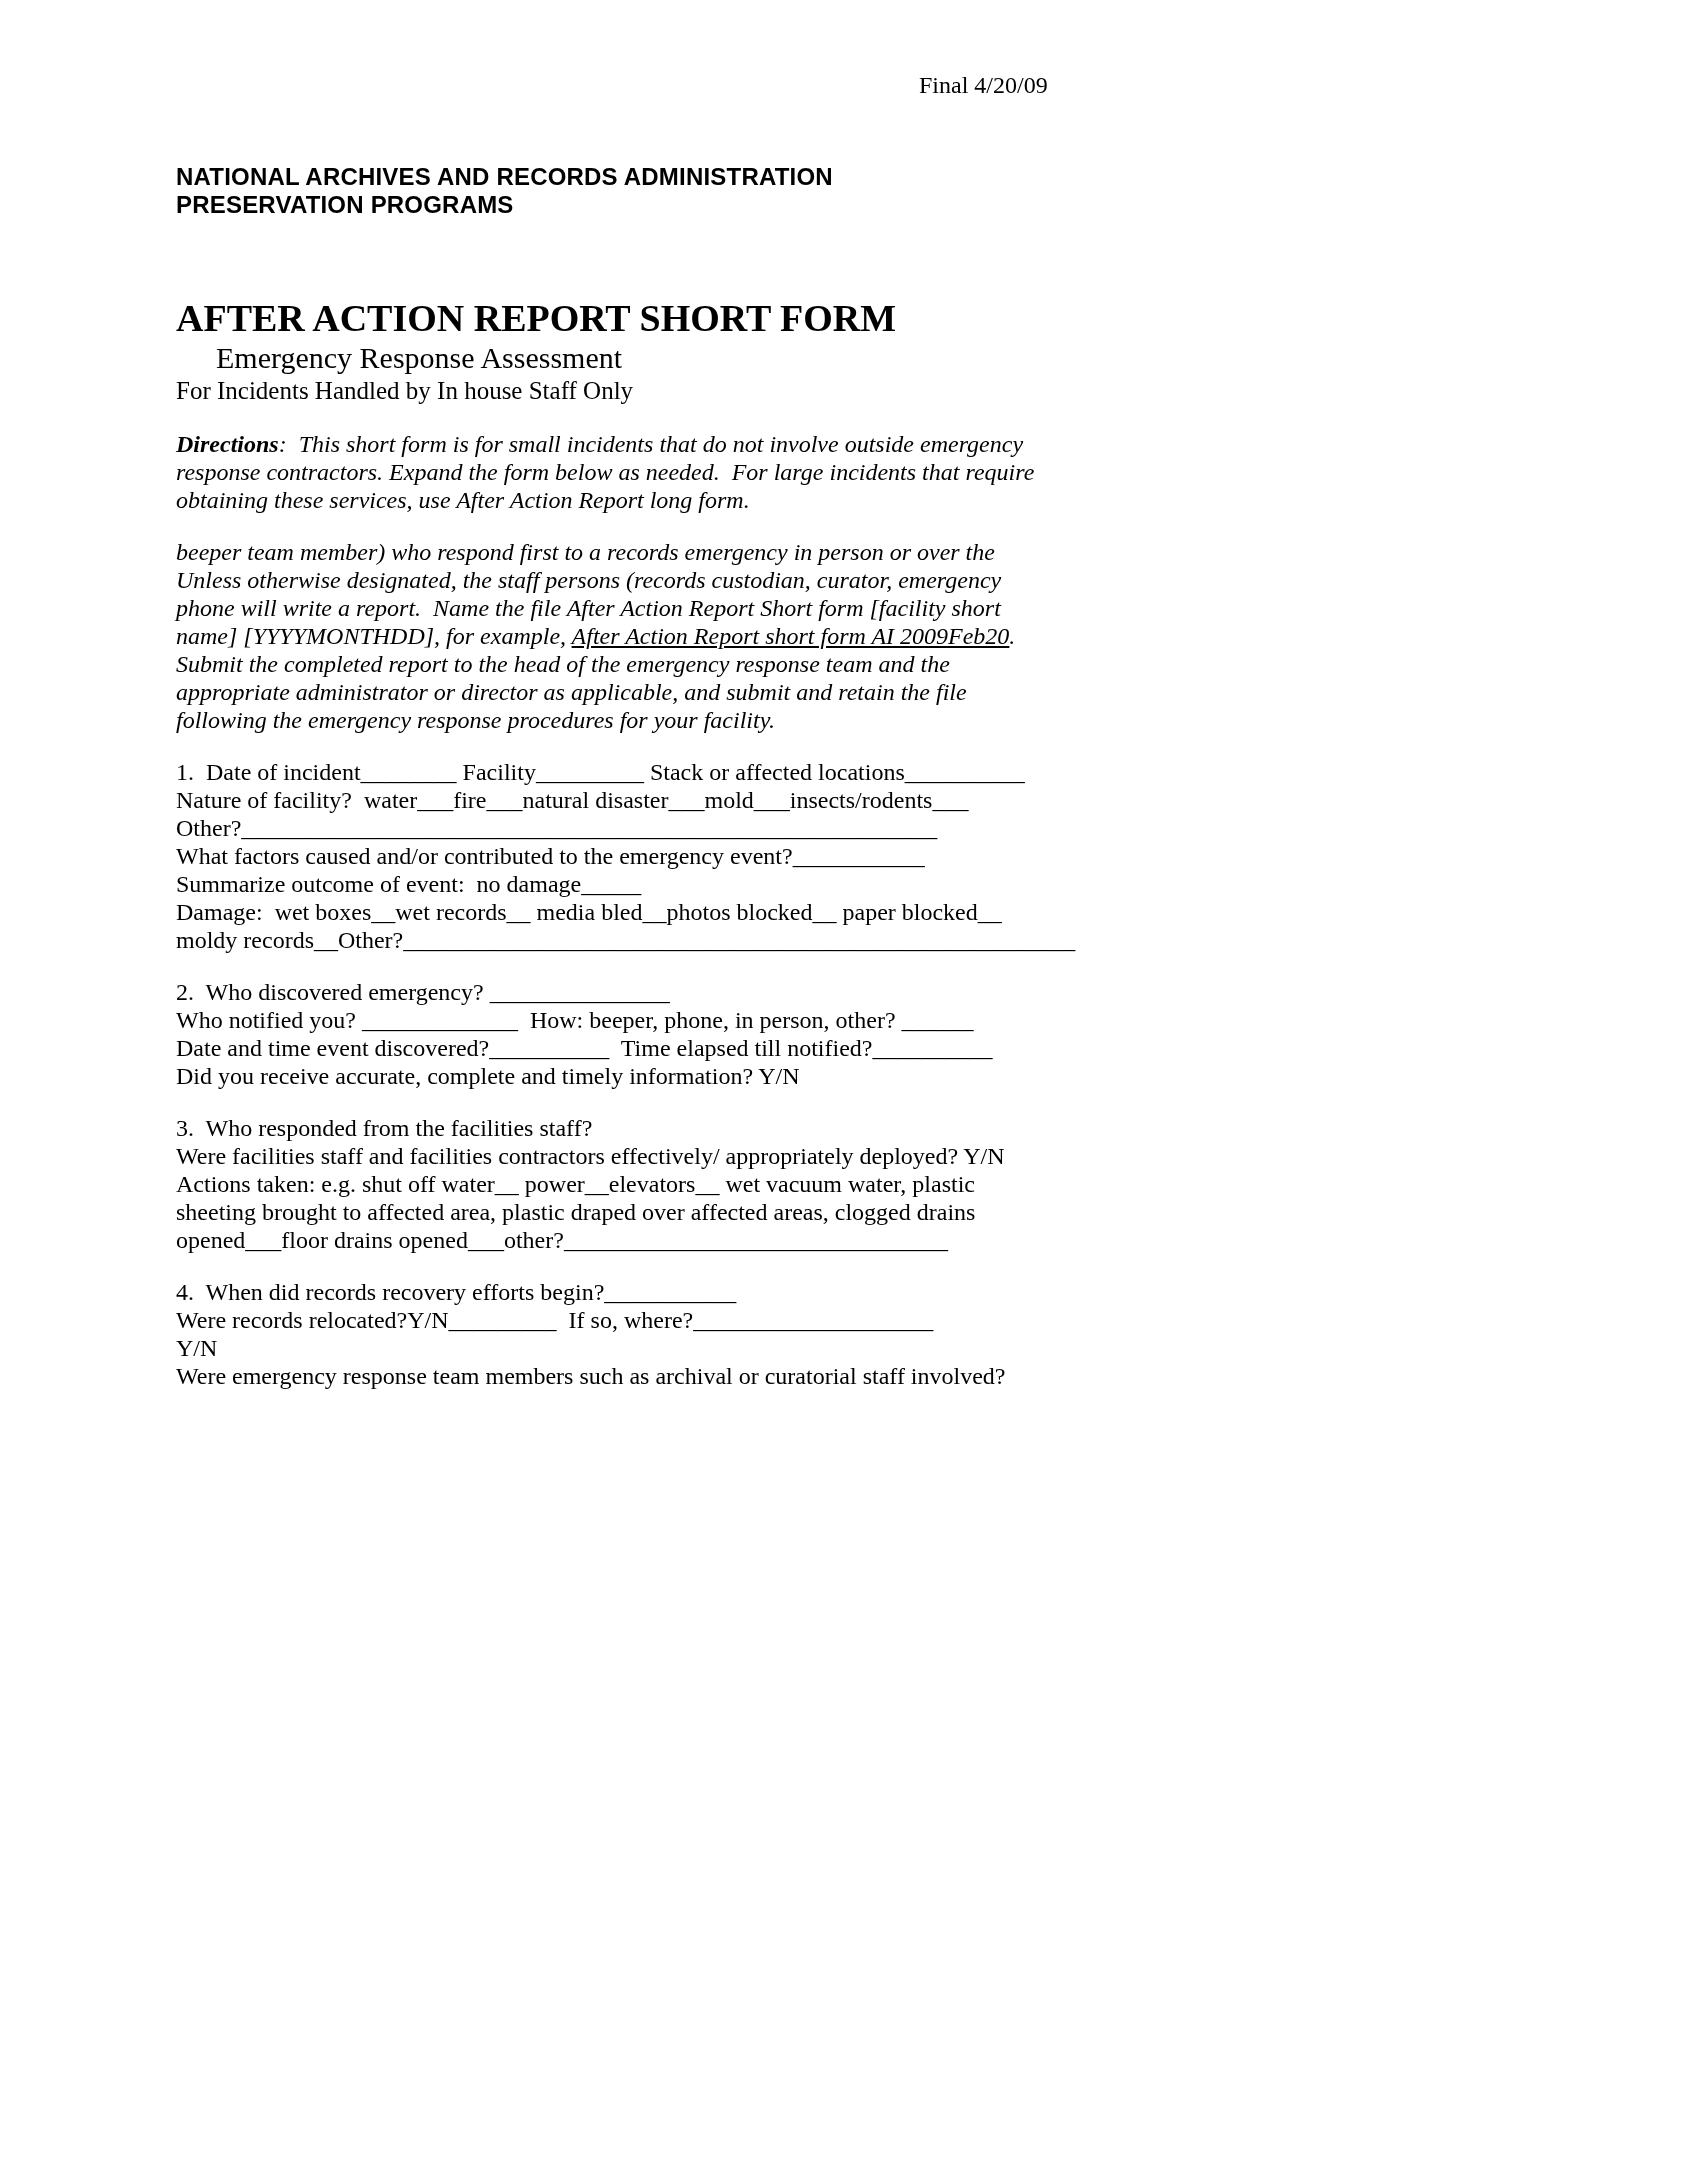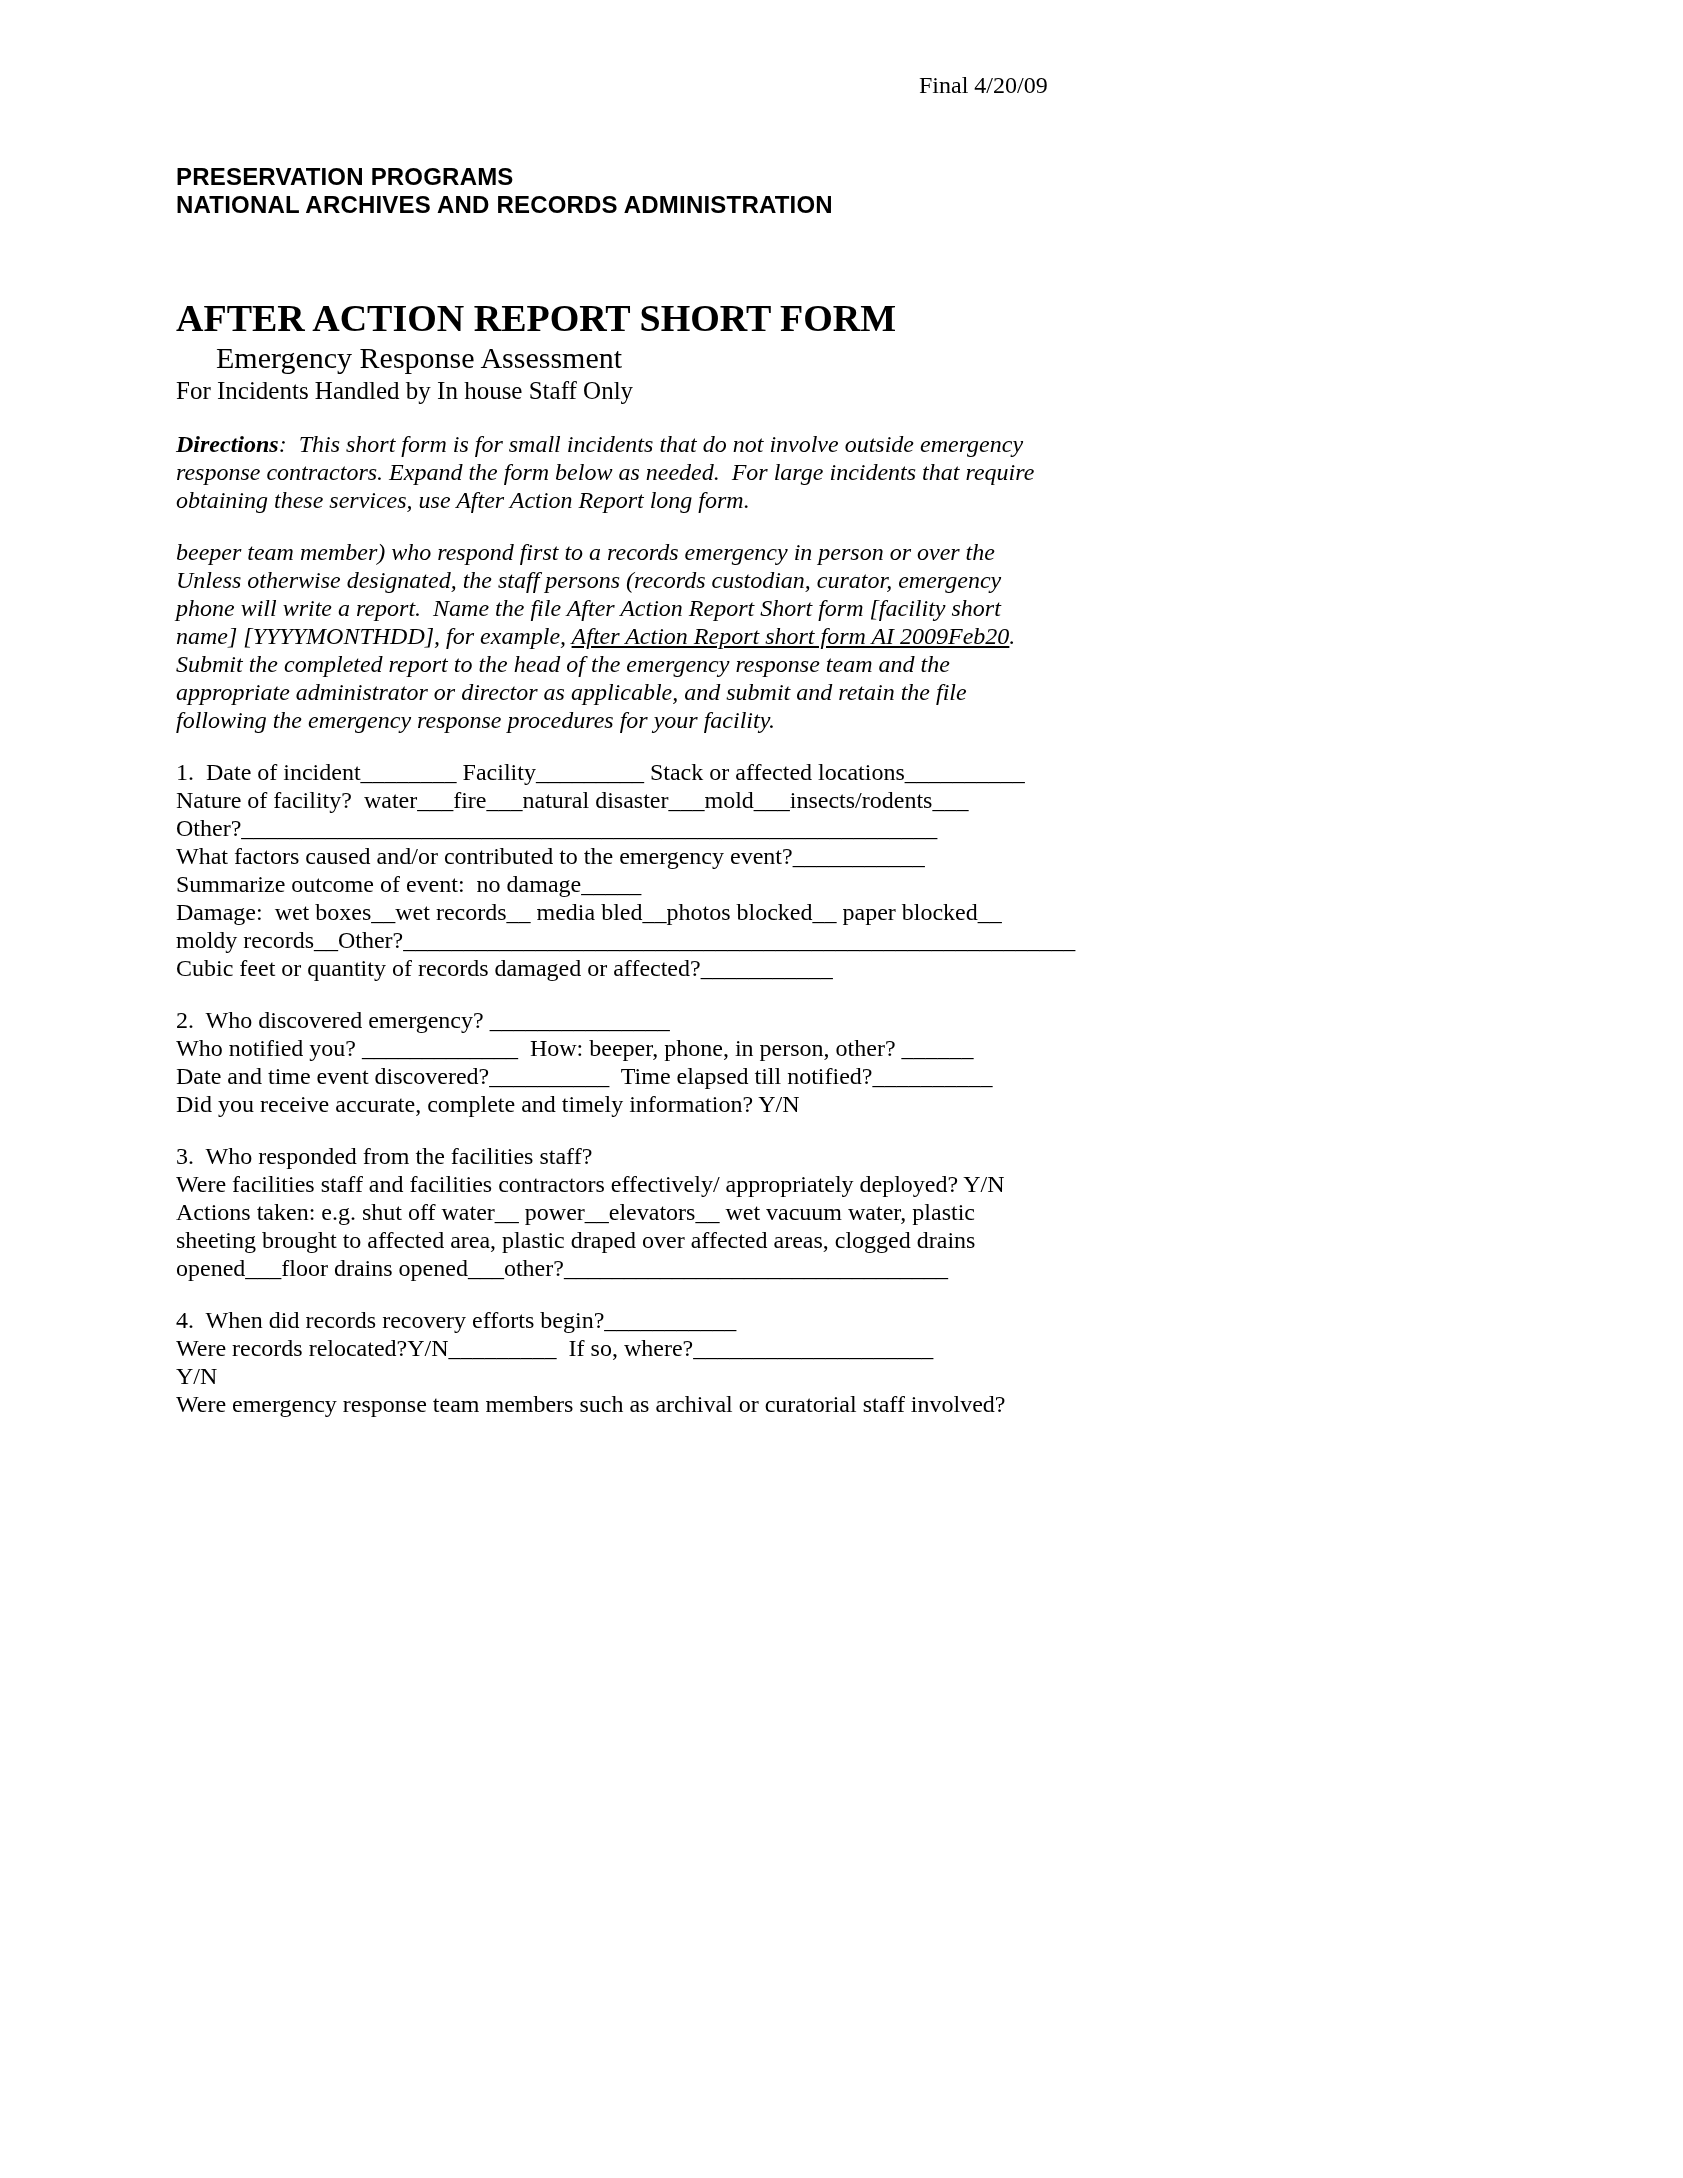--- a/index.html
+++ b/index.html
@@ -65,22 +65,22 @@
 </head>
 <body>
 
 <div class="page">
 
   <div class="version-note">Final 4/20/09</div>
 
   <div class="content">
 
     <div class="agency">
+      <div class="line">NATIONAL ARCHIVES AND RECORDS ADMINISTRATION</div>
       <div class="line">PRESERVATION PROGRAMS</div>
-      <div class="line">NATIONAL ARCHIVES AND RECORDS ADMINISTRATION</div>
     </div>
 
     <div class="title-block">
       <div class="doc-title">AFTER ACTION REPORT SHORT FORM</div>
       <div class="doc-subtitle">Emergency Response Assessment</div>
       <div class="doc-scope">For Incidents Handled by In house Staff Only</div>
     </div>
 
     <div class="para italic">
       <div class="line"><span class="bold">Directions</span><span>:  This short form is for small incidents that do not involve outside emergency</span></div>
@@ -99,21 +99,20 @@
     </div>
 
     <div class="para">
       <div class="line">1.  Date of incident________ Facility_________ Stack or affected locations__________</div>
       <div class="line">Nature of facility?  water___fire___natural disaster___mold___insects/rodents___</div>
       <div class="line">Other?__________________________________________________________</div>
       <div class="line">What factors caused and/or contributed to the emergency event?___________</div>
       <div class="line">Summarize outcome of event:  no damage_____</div>
       <div class="line">Damage:  wet boxes__wet records__ media bled__photos blocked__ paper blocked__</div>
       <div class="line">moldy records__Other?________________________________________________________</div>
-      <div class="line">Cubic feet or quantity of records damaged or affected?___________</div>
     </div>
 
     <div class="para">
       <div class="line">2.  Who discovered emergency? _______________</div>
       <div class="line">Who notified you? _____________  How: beeper, phone, in person, other? ______</div>
       <div class="line">Date and time event discovered?__________  Time elapsed till notified?__________</div>
       <div class="line">Did you receive accurate, complete and timely information? Y/N</div>
     </div>
 
     <div class="para">

